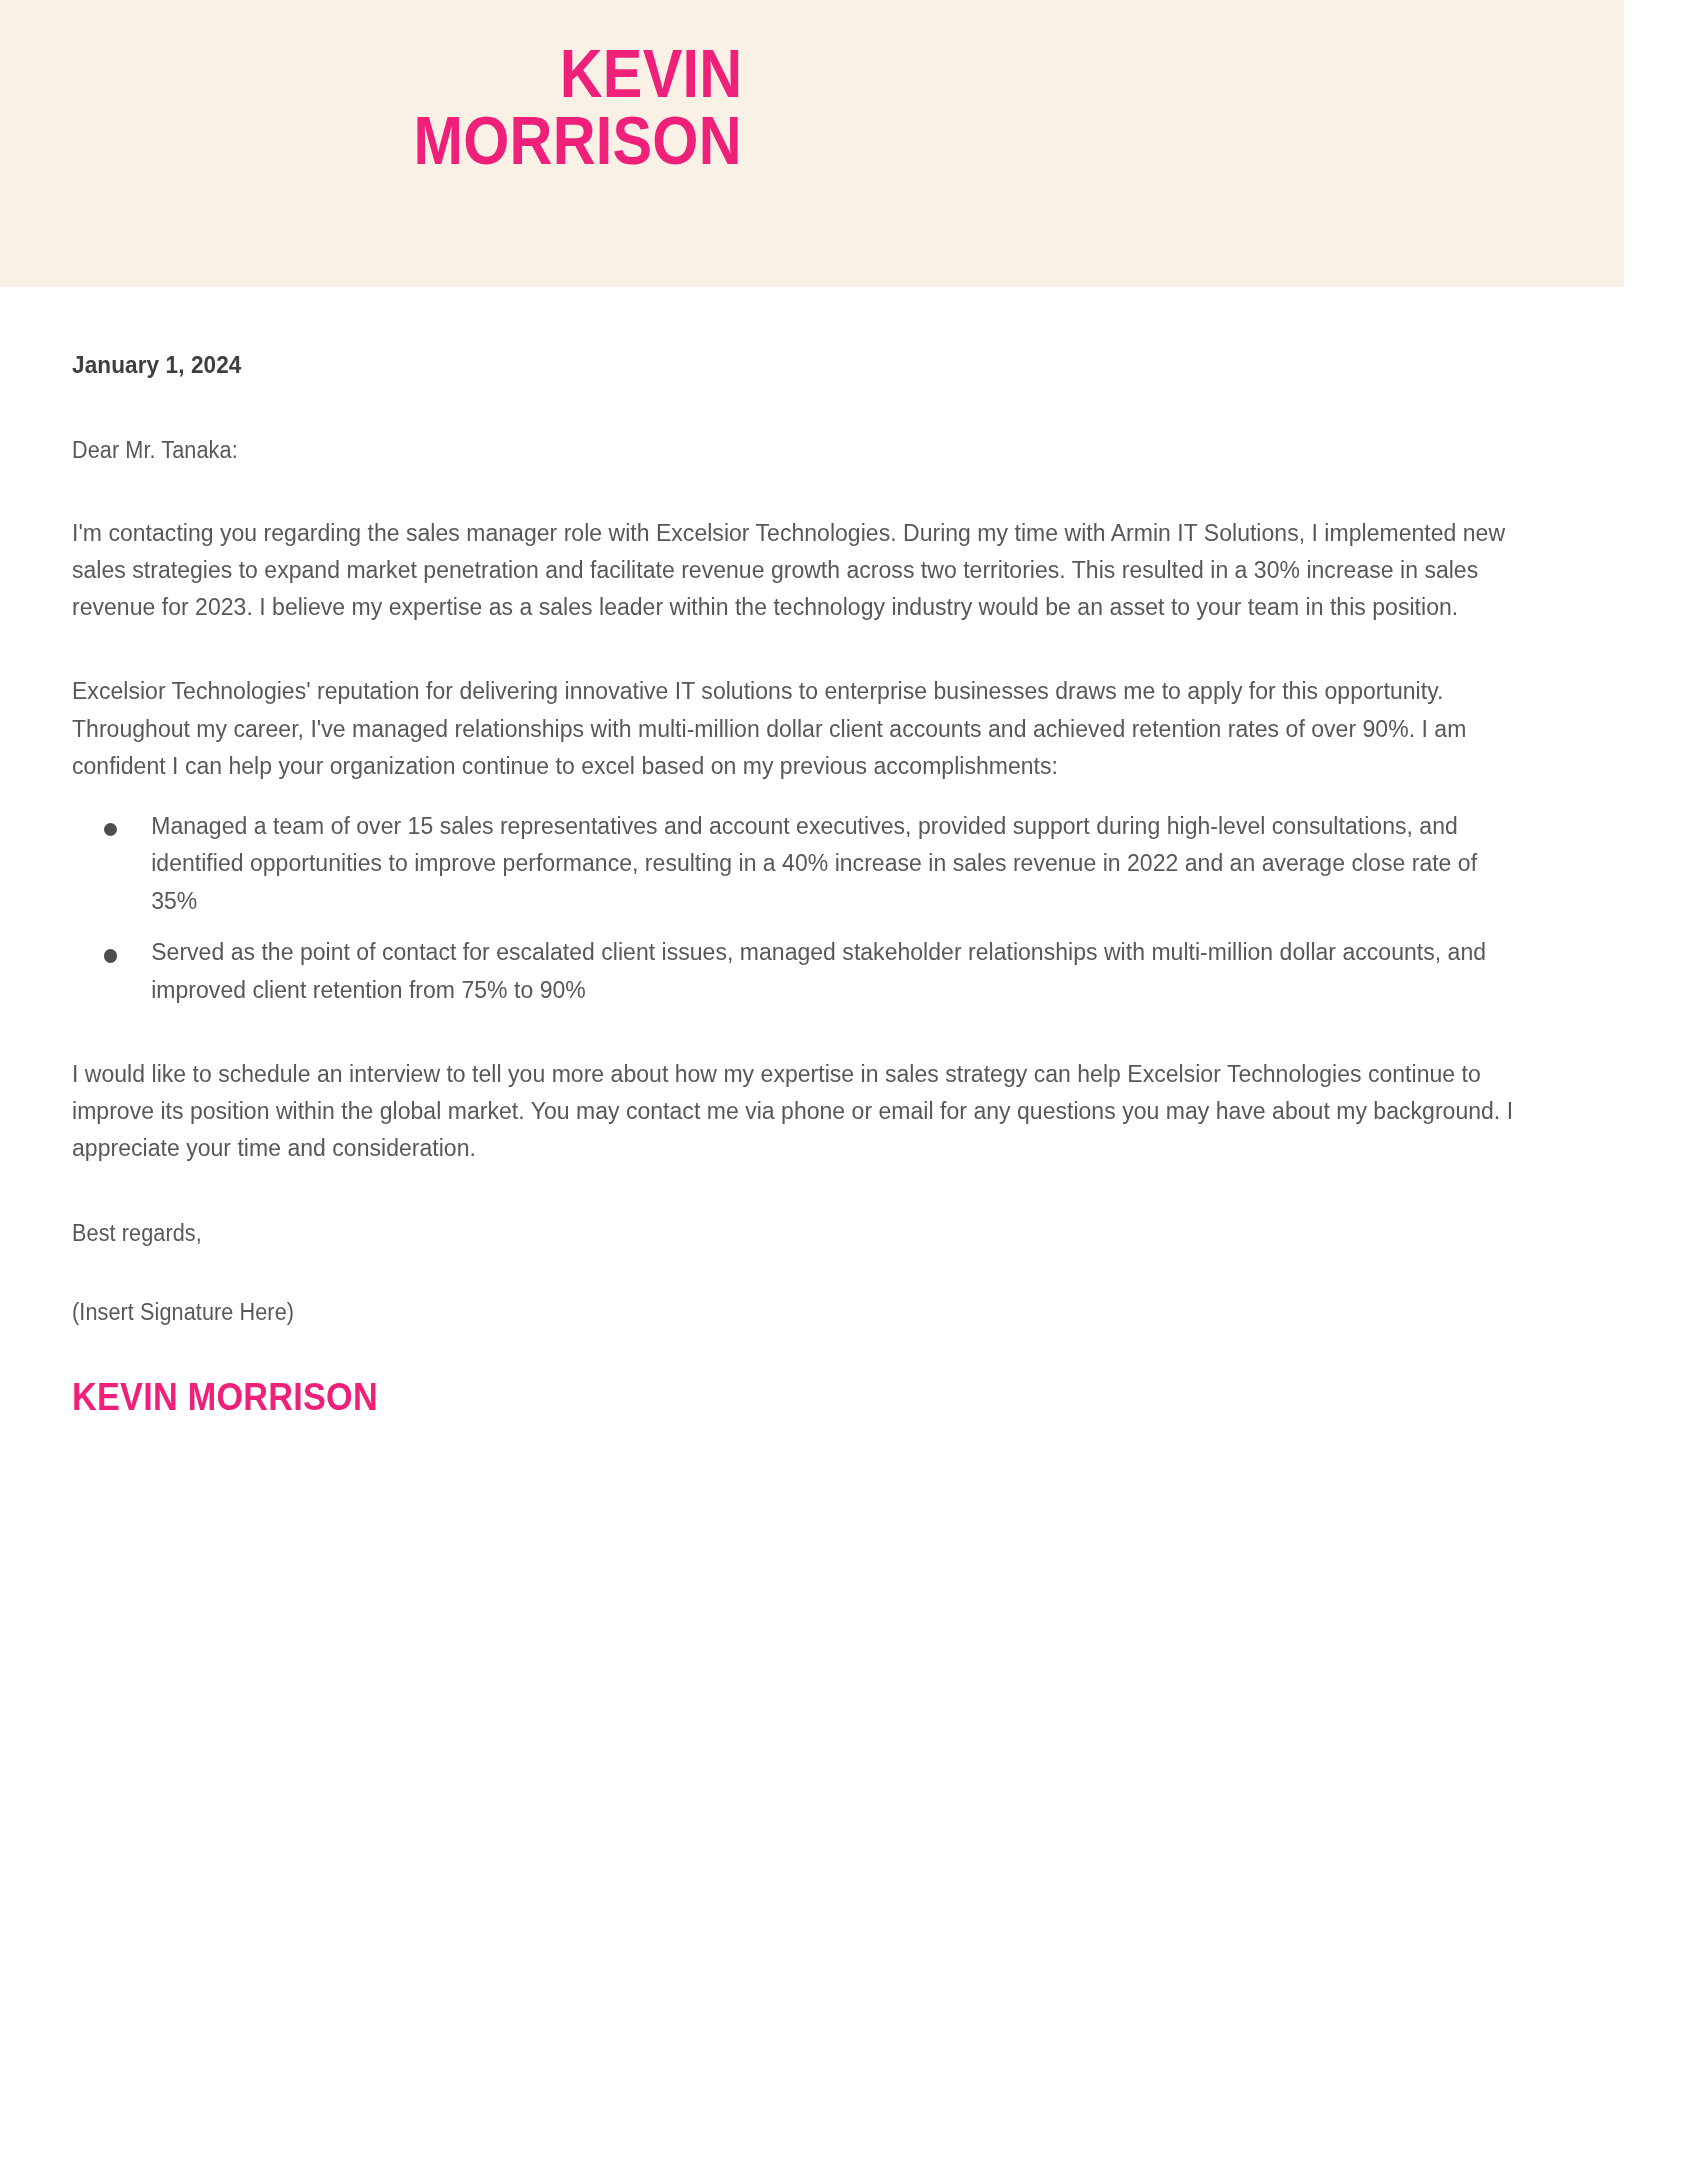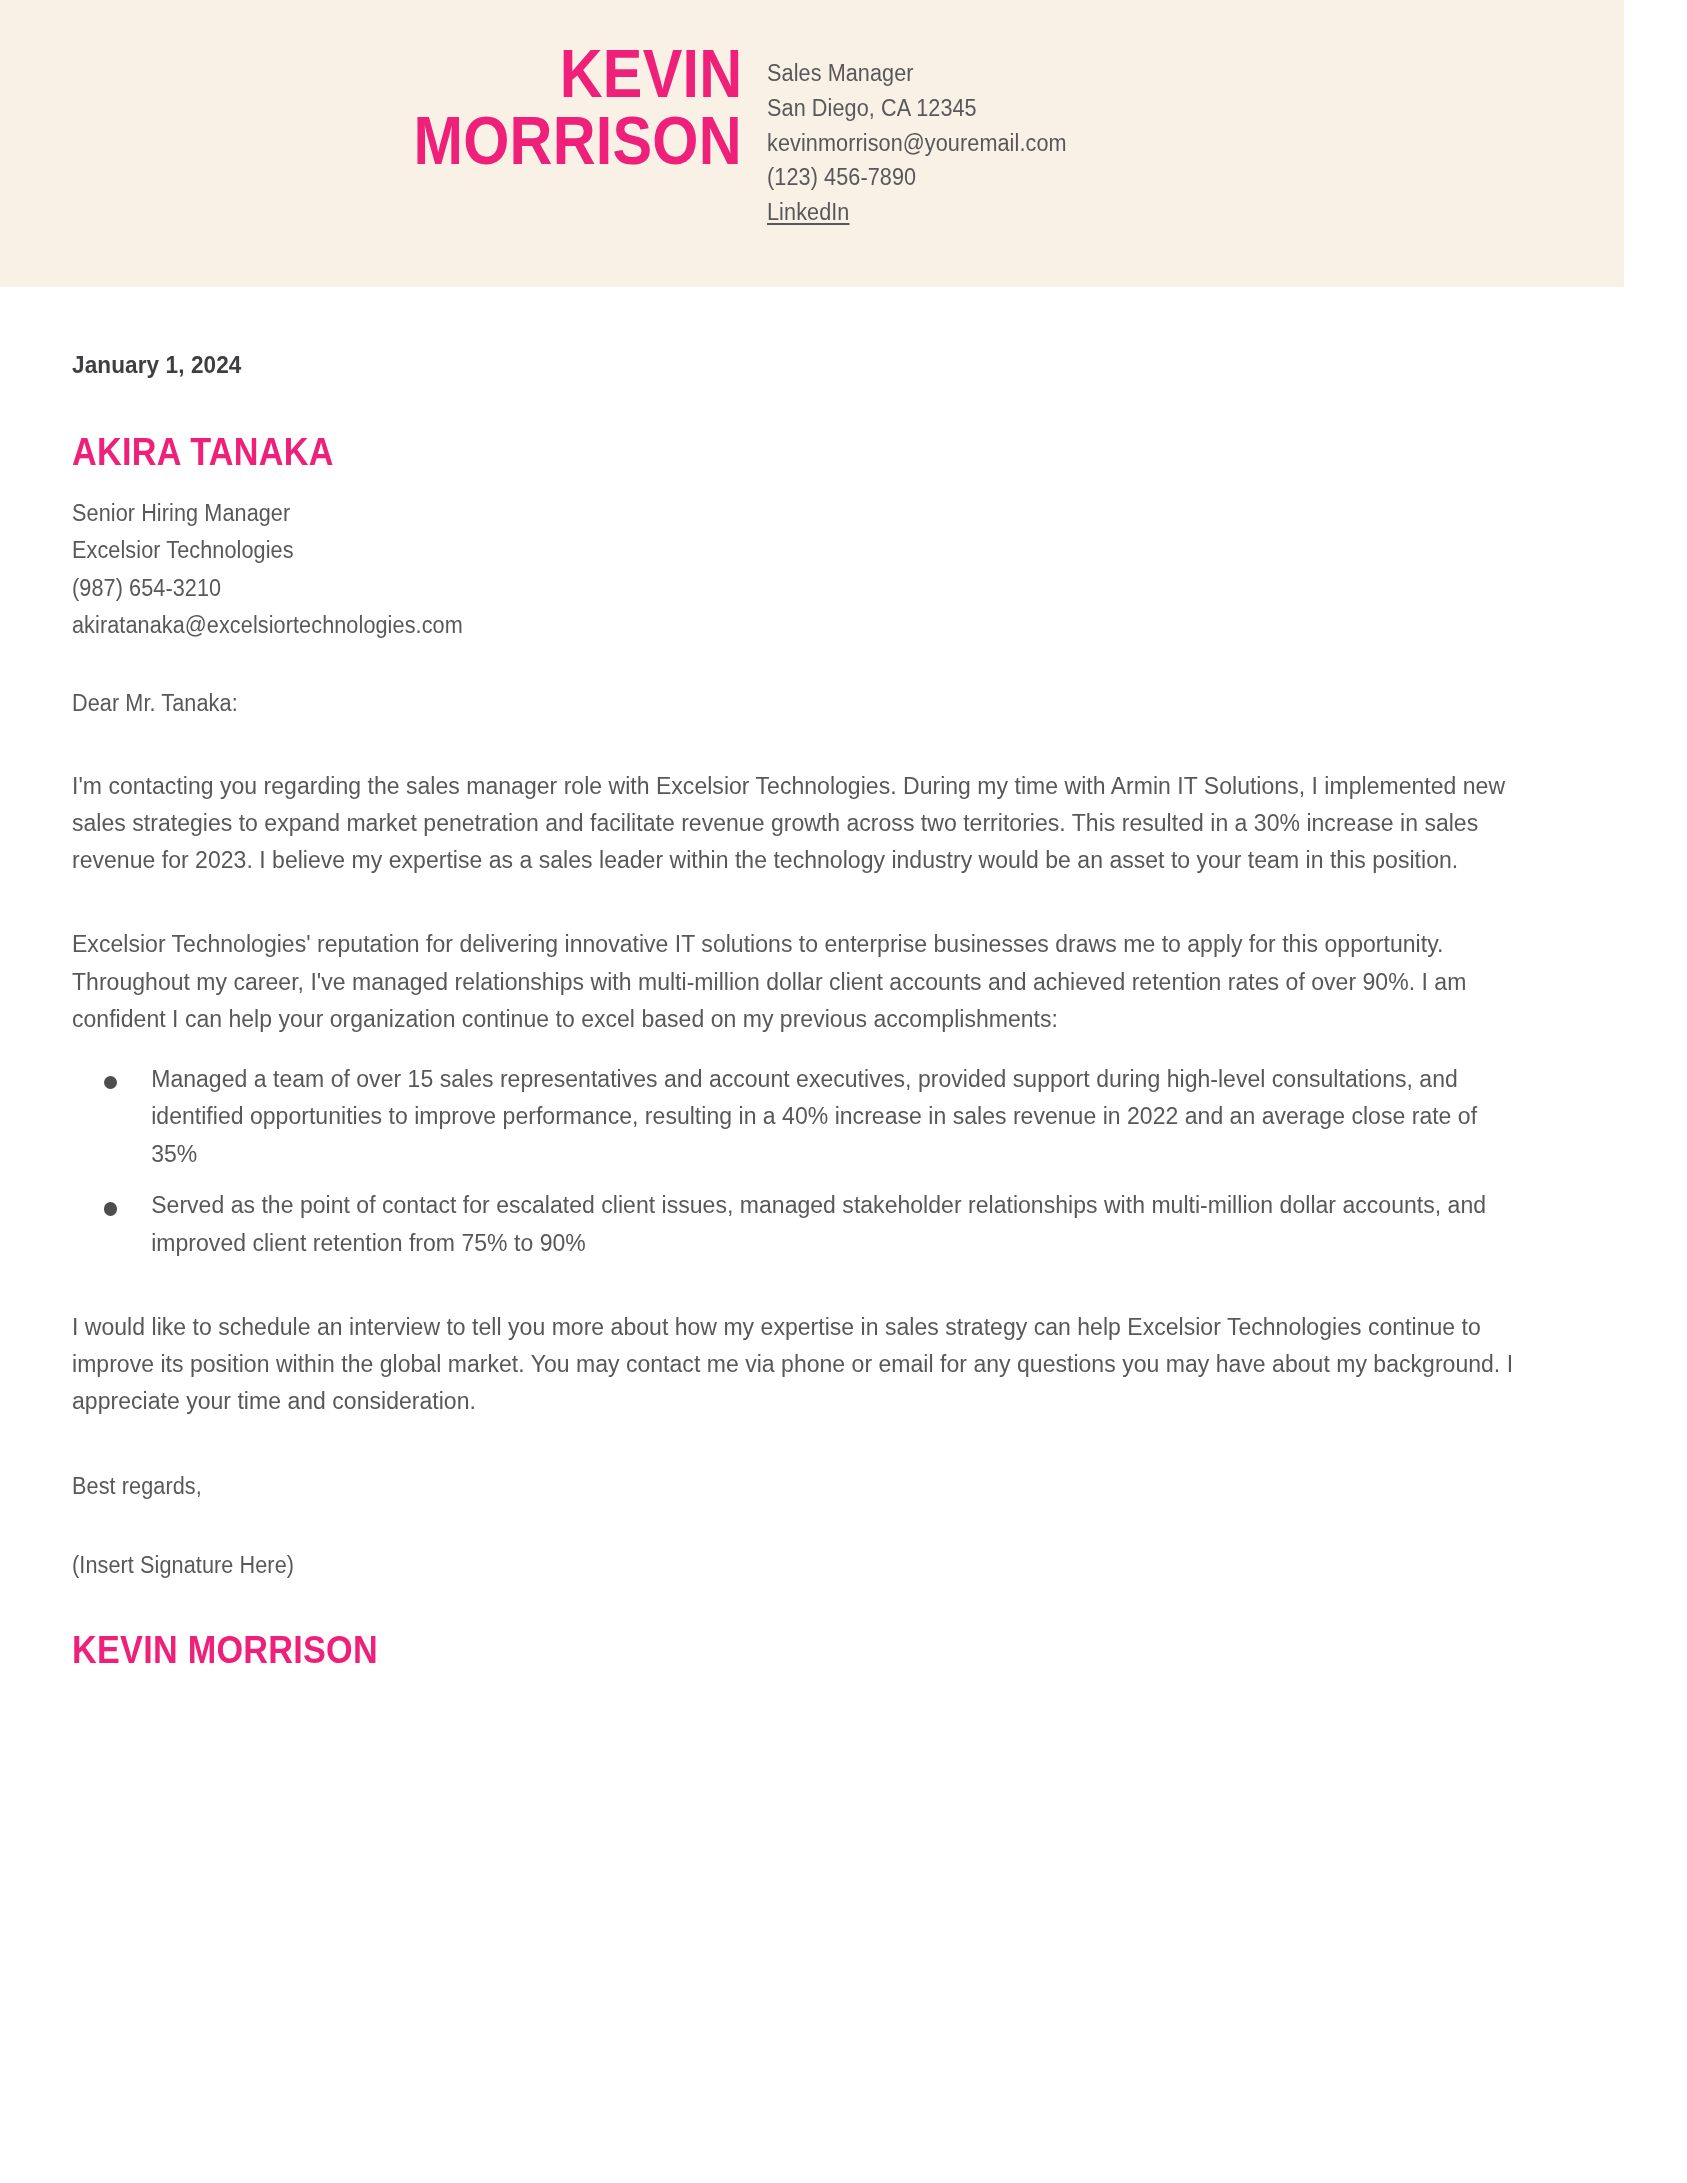--- a/index.html
+++ b/index.html
@@ -203,41 +203,27 @@
 
 <div class="page">
 
   <div class="letter-header">
 
     <div class="header-name-col">
       <div class="name-line">KEVIN</div>
       <div class="name-line">MORRISON</div>
     </div>
 
-    <div class="header-contact-col">
-      <div class="contact-line">Sales Manager</div>
-      <div class="contact-line">San Diego, CA 12345</div>
-      <div class="contact-line">kevinmorrison@youremail.com</div>
-      <div class="contact-line">(123) 456-7890</div>
-      <div class="contact-line link">LinkedIn</div>
-    </div>
 
   </div>
 
   <div class="letter-body">
 
     <div class="letter-date">January 1, 2024</div>
 
-    <div>
-      <div class="recipient-name">AKIRA TANAKA</div>
-      <div class="recipient-line">Senior Hiring Manager</div>
-      <div class="recipient-line">Excelsior Technologies</div>
-      <div class="recipient-line">(987) 654-3210</div>
-      <div class="recipient-line">akiratanaka@excelsiortechnologies.com</div>
-    </div>
 
     <div class="salutation">Dear Mr. Tanaka:</div>
 
     <p class="body-para">I'm contacting you regarding the sales manager role with Excelsior Technologies. During my time with Armin IT Solutions, I implemented new sales strategies to expand market penetration and facilitate revenue growth across two territories. This resulted in a 30% increase in sales revenue for 2023. I believe my expertise as a sales leader within the technology industry would be an asset to your team in this position.</p>
 
     <p class="body-para">Excelsior Technologies' reputation for delivering innovative IT solutions to enterprise businesses draws me to apply for this opportunity. Throughout my career, I've managed relationships with multi-million dollar client accounts and achieved retention rates of over 90%. I am confident I can help your organization continue to excel based on my previous accomplishments:</p>
 
     <ul class="accomplishments">
       <li class="accomplishment-item">
         <span class="bullet-dot"></span>

